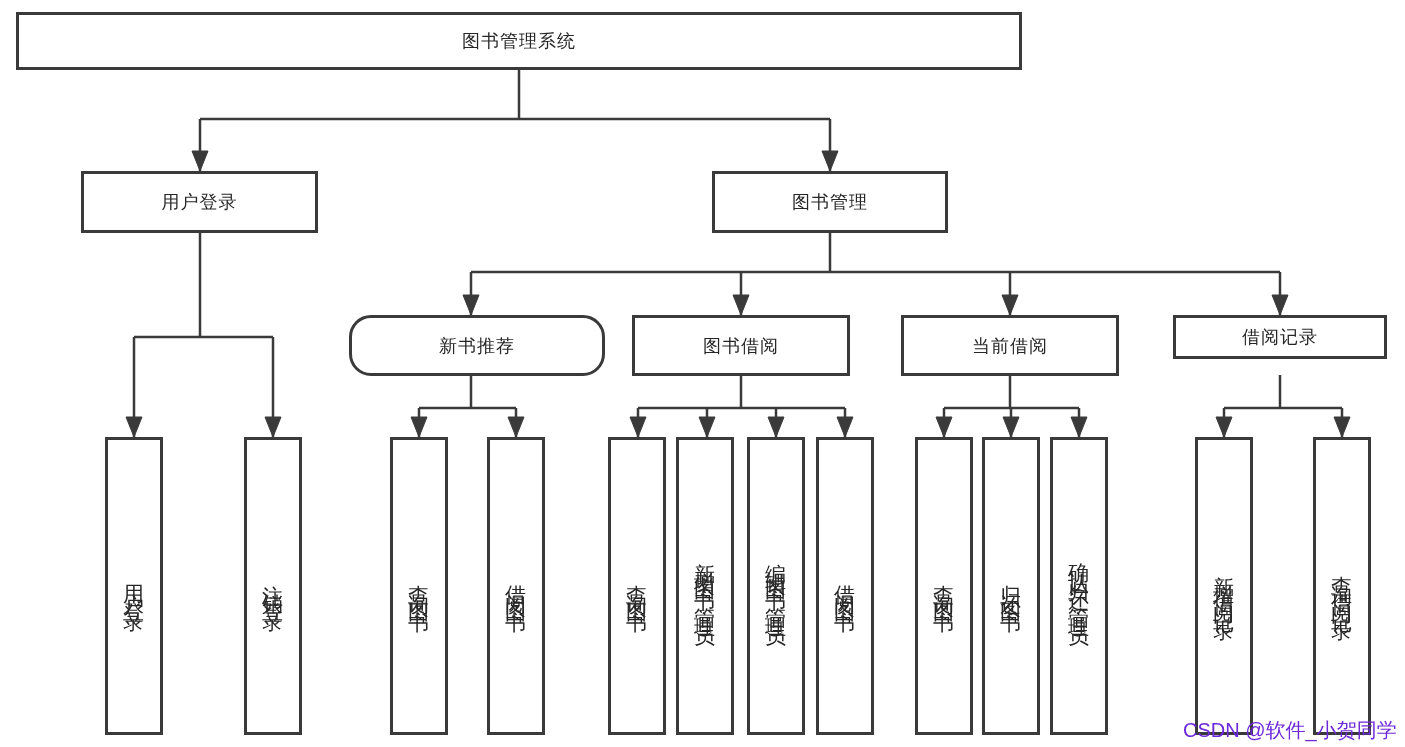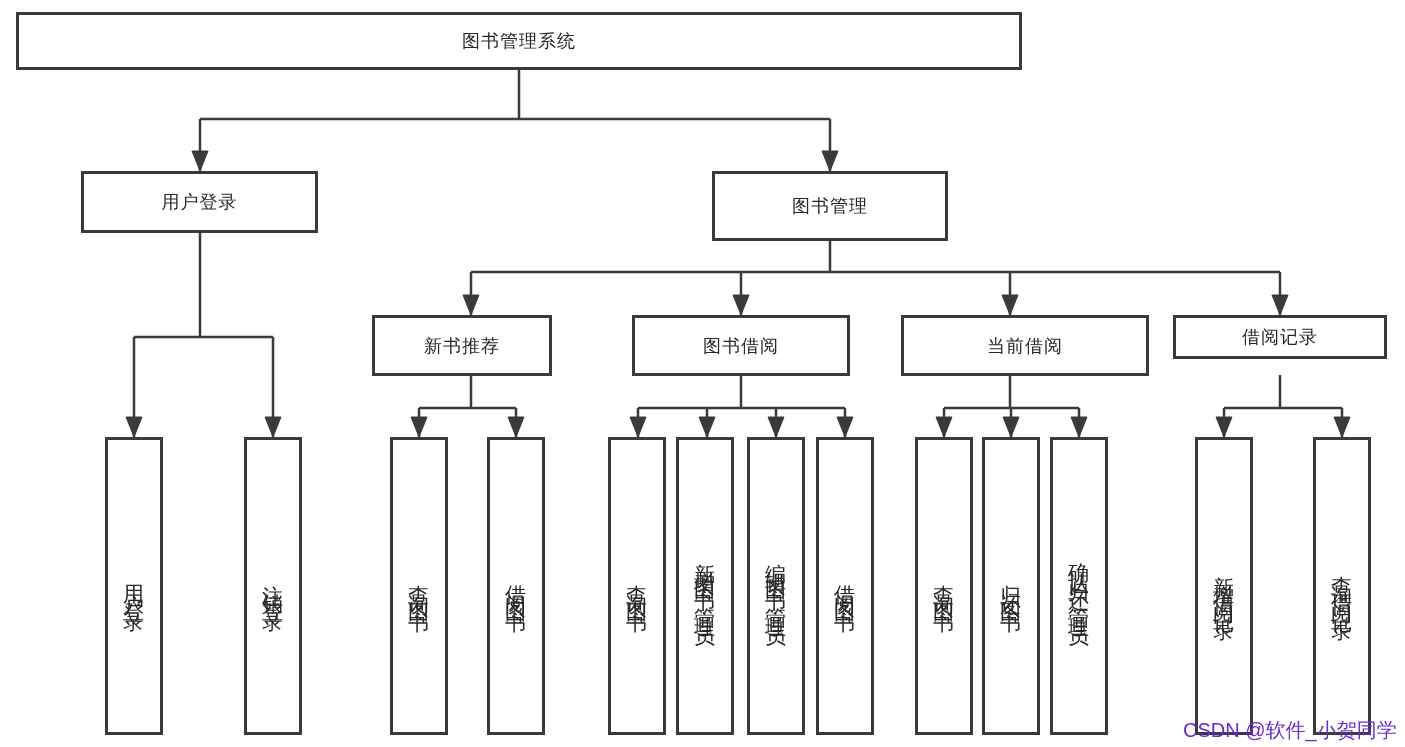--- a/index.html
+++ b/index.html
@@ -43,24 +43,24 @@
   .v-node span {
     writing-mode: vertical-rl;
     text-orientation: mixed;
     font-size: 21px;
     letter-spacing: 9px;
     line-height: 1;
   }
   
   .n-root        { left: 16px;   top: 12px;  width: 1006px; height: 58px; }
   .n-user-login  { left: 81px;   top: 171px; width: 237px;  height: 62px; }
-  .n-book-mgmt   { left: 712px;  top: 171px; width: 236px;  height: 70px; }
-  .n-new-book    { left: 372px;  top: 315px; width: 180px;  height: 61px; }
+  .n-book-mgmt   { left: 712px;  top: 171px; width: 236px;  height: 62px; }
+  .n-new-book    { left: 349px;  top: 315px; width: 256px;  height: 61px; border-radius: 22px; }
   .n-book-borrow { left: 632px;  top: 315px; width: 218px;  height: 61px; }
-  .n-cur-borrow  { left: 901px;  top: 315px; width: 248px;  height: 61px; }
+  .n-cur-borrow  { left: 901px;  top: 315px; width: 218px;  height: 61px; }
   .n-borrow-rec  { left: 1173px; top: 315px; width: 214px;  height: 44px; }
   .leaf { top: 437px; width: 58px; height: 298px; }
   .l-login       { left: 105px; }
   .l-logout      { left: 244px; }
   .l-nb-query    { left: 390px; }
   .l-nb-borrow   { left: 487px; }
   .l-bb-query    { left: 608px; }
   .l-bb-add      { left: 676px; }
   .l-bb-edit     { left: 747px; }
   .l-bb-borrow   { left: 816px; }

